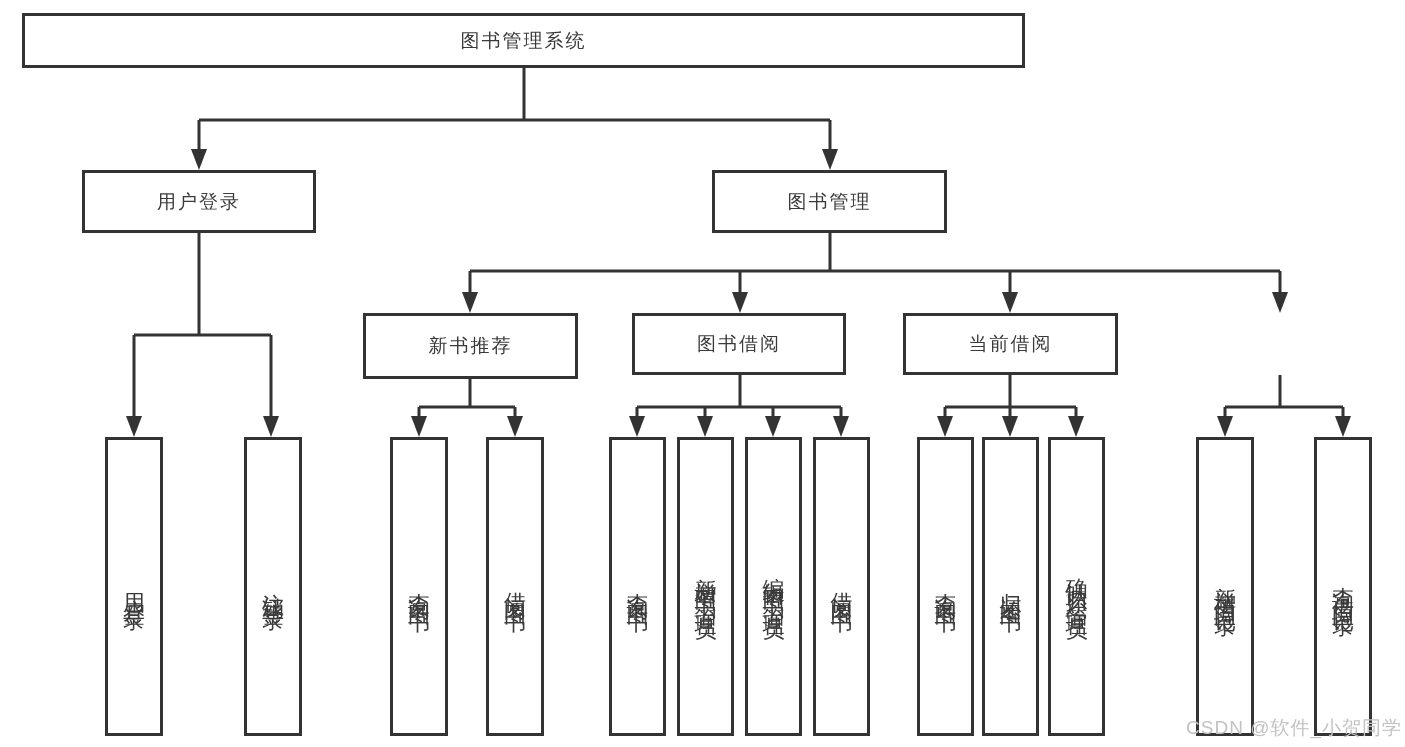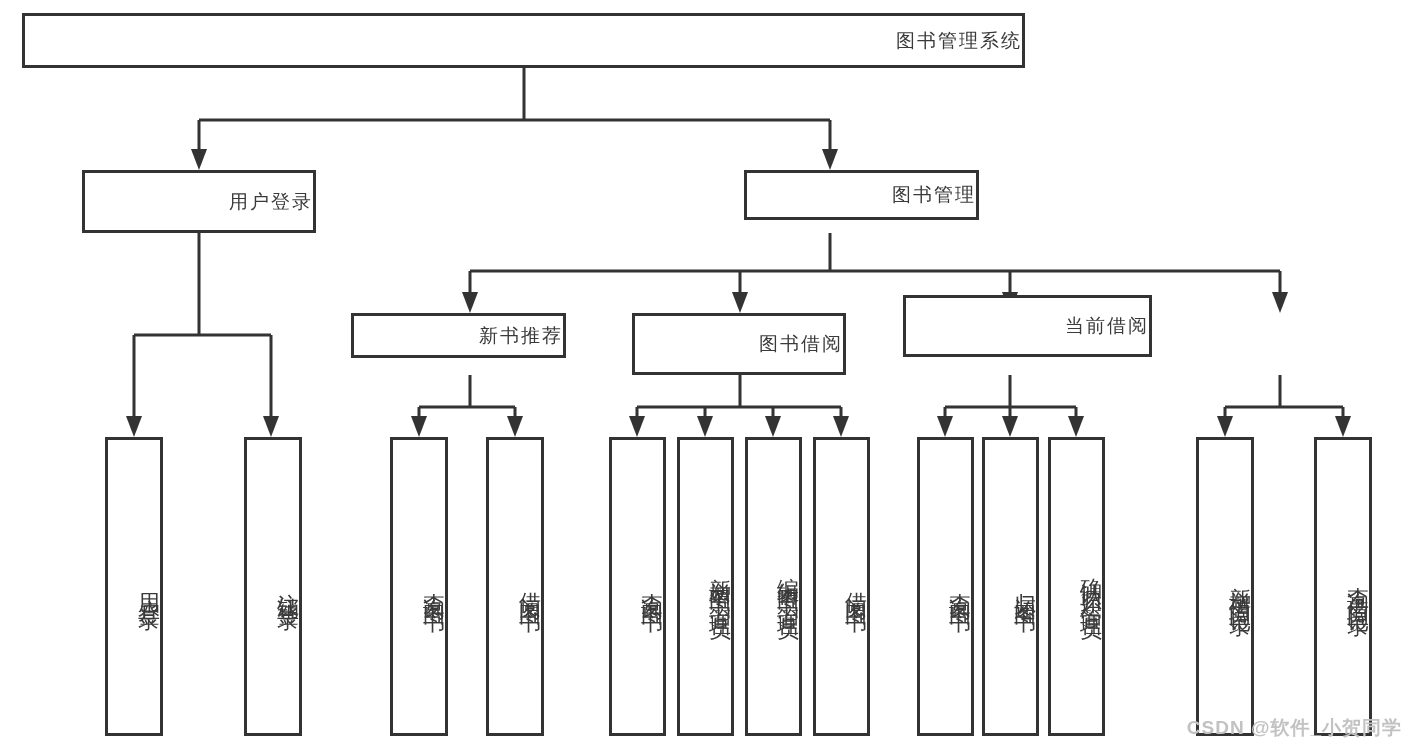--- a/index.html
+++ b/index.html
@@ -13,34 +13,34 @@
     position:relative;width:1405px;height:747px;
     background:var(--bg);overflow:hidden;
   }
   svg.connectors{position:absolute;left:0;top:0;z-index:1;}
   svg.connectors .ln{stroke:var(--line);stroke-width:3;fill:none;}
   svg.connectors .ar{fill:var(--line);stroke:none;}
   .box{
     position:absolute;z-index:2;
     background:var(--fill);
     border:3px solid var(--border);
-    display:flex;align-items:center;justify-content:flex-end;
+    display:flex;align-items:center;justify-content:center;
     color:var(--text);
   }
   .box.h span{
     font-size:19px;letter-spacing:2px;white-space:nowrap;
   }
   .box.leaf span{
     writing-mode:vertical-rl;
     font-size:22px;letter-spacing:6px;line-height:1;
     white-space:nowrap;
   }
   .watermark{
     position:absolute;right:3px;bottom:6px;z-index:3;
-    font-size:19px;color:var(--wm);letter-spacing:1px;white-space:nowrap;font-weight:bold;
+    font-size:19px;color:var(--wm);letter-spacing:1px;white-space:nowrap;
   }
 </style>
 </head>
 <body>
 
 <div class="canvas">
 
   <svg class="connectors" width="1405" height="747" viewBox="0 0 1405 747" aria-hidden="true">
 
     <path class="ln" d="M524 68 V120 M199 120 H830 M199 120 V151 M830 120 V151"></path>
@@ -77,31 +77,31 @@
     <polygon class="ar" points="1335,416 1351,416 1343,437"></polygon>
   </svg>
 
   <div class="box h" style="left:22px;top:13px;width:1003px;height:55px">
     <span>图书管理系统</span>
   </div>
 
   <div class="box h" style="left:82px;top:170px;width:234px;height:63px">
     <span>用户登录</span>
   </div>
-  <div class="box h" style="left:744px;top:170px;width:235px;height:50px">
+  <div class="box h" style="left:712px;top:170px;width:235px;height:63px">
     <span>图书管理</span>
   </div>
 
-  <div class="box h" style="left:351px;top:313px;width:215px;height:45px">
+  <div class="box h" style="left:363px;top:313px;width:215px;height:66px">
     <span>新书推荐</span>
   </div>
   <div class="box h" style="left:632px;top:313px;width:214px;height:62px">
     <span>图书借阅</span>
   </div>
-  <div class="box h" style="left:903px;top:295px;width:249px;height:62px">
+  <div class="box h" style="left:903px;top:313px;width:215px;height:62px">
     <span>当前借阅</span>
   </div>
 
   <div class="box leaf" style="left:105px;top:437px;width:58px;height:299px">
     <span>用户登录</span>
   </div>
   <div class="box leaf" style="left:244px;top:437px;width:58px;height:299px">
     <span>注销登录</span>
   </div>
   <div class="box leaf" style="left:390px;top:437px;width:58px;height:299px">

